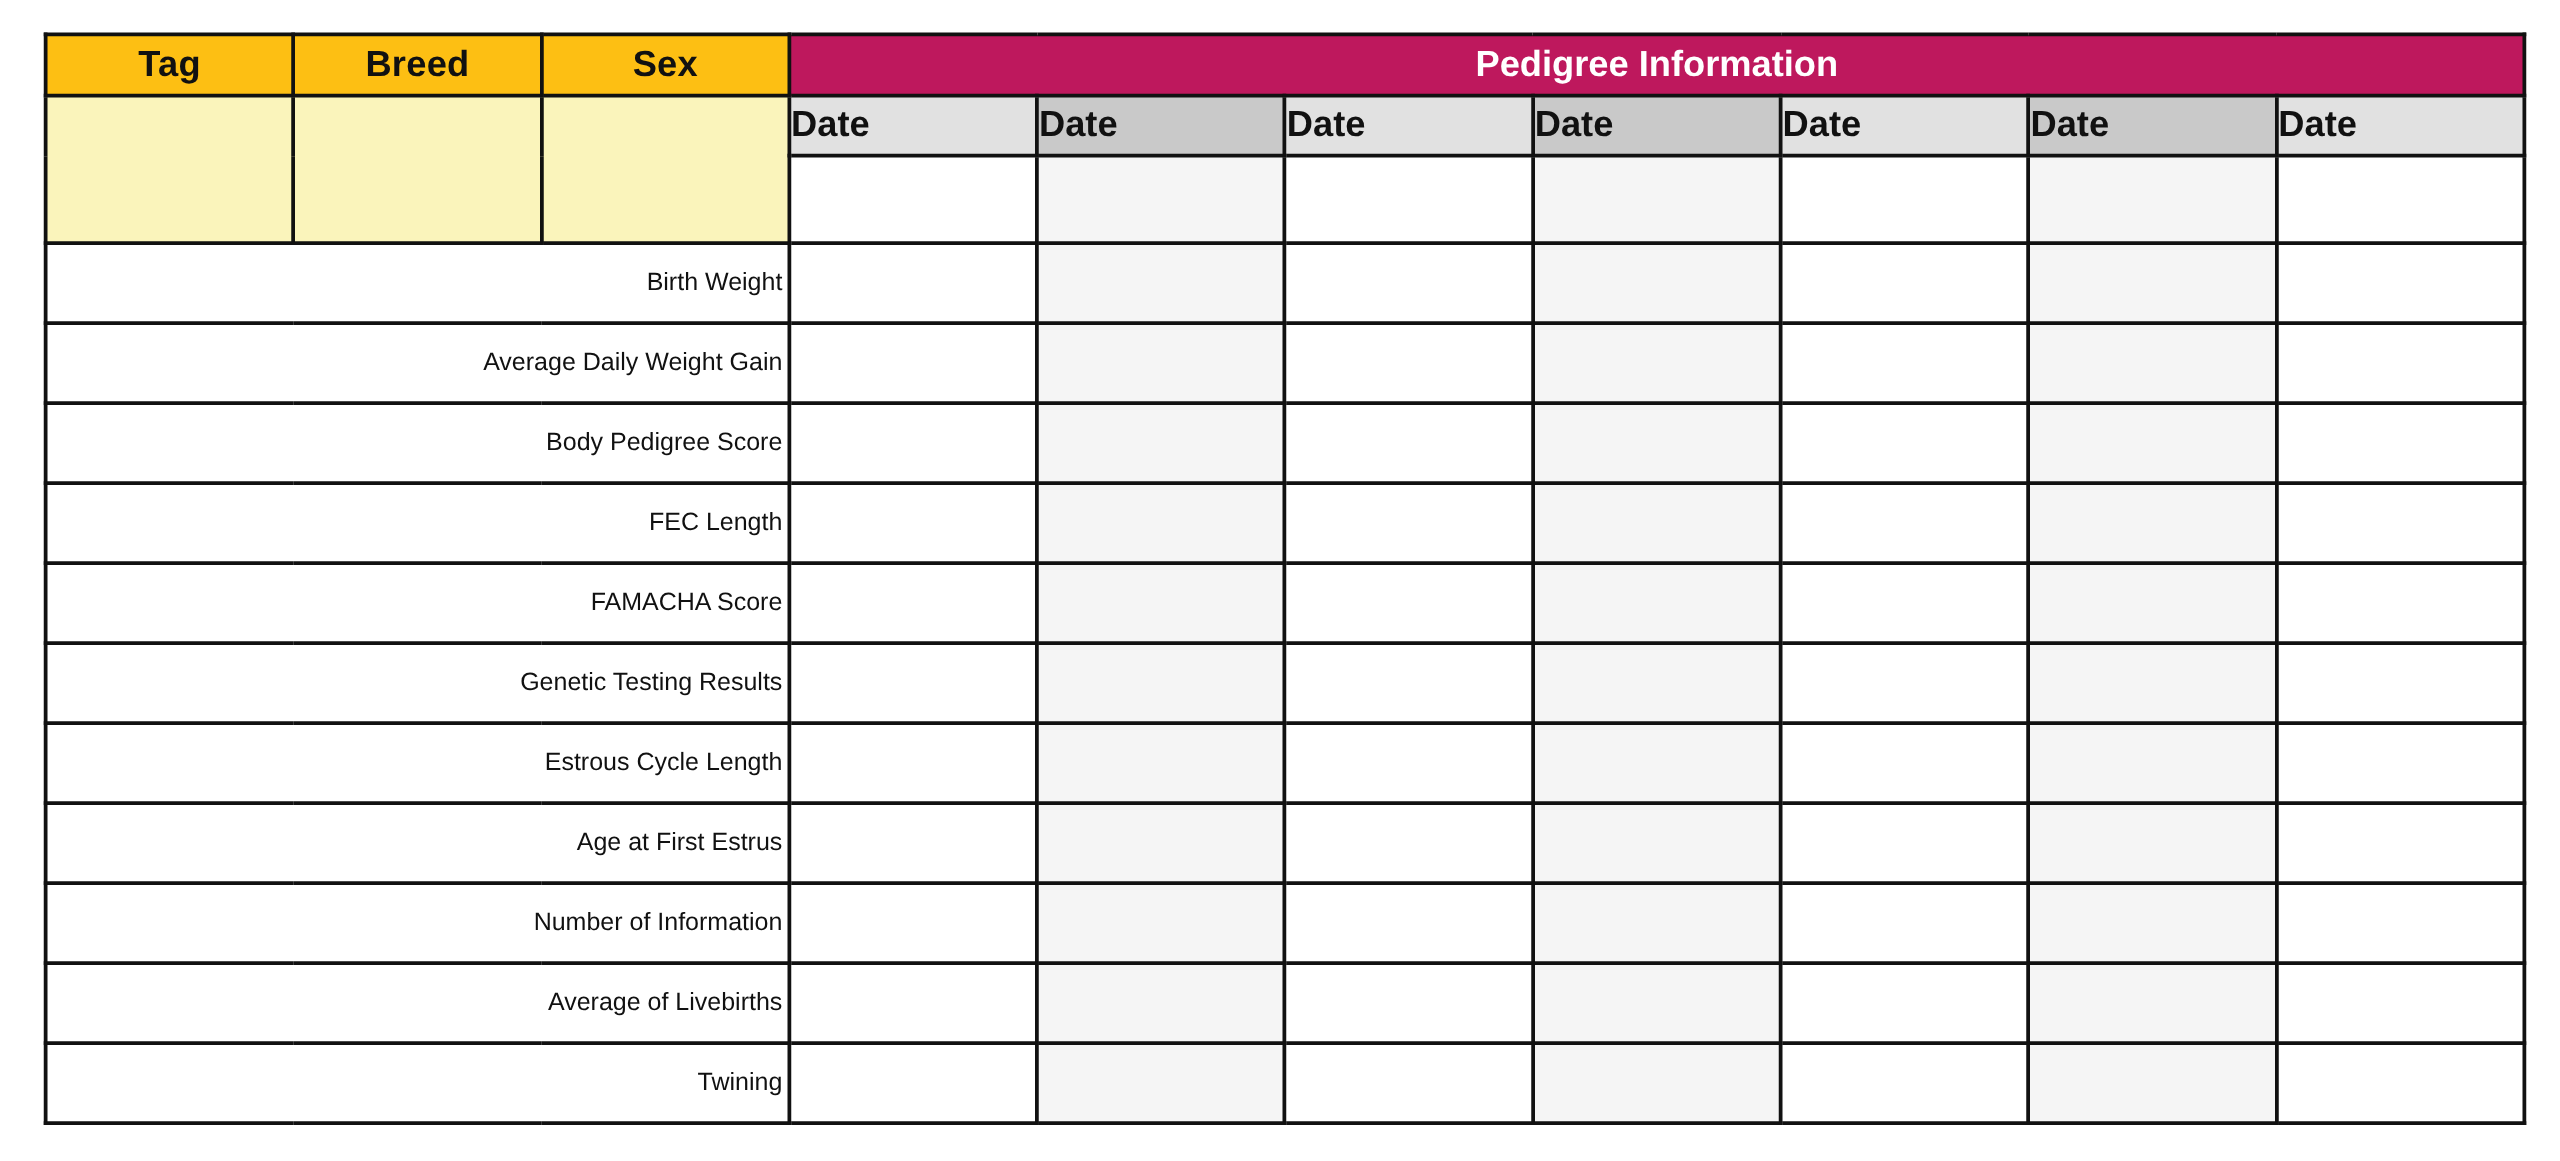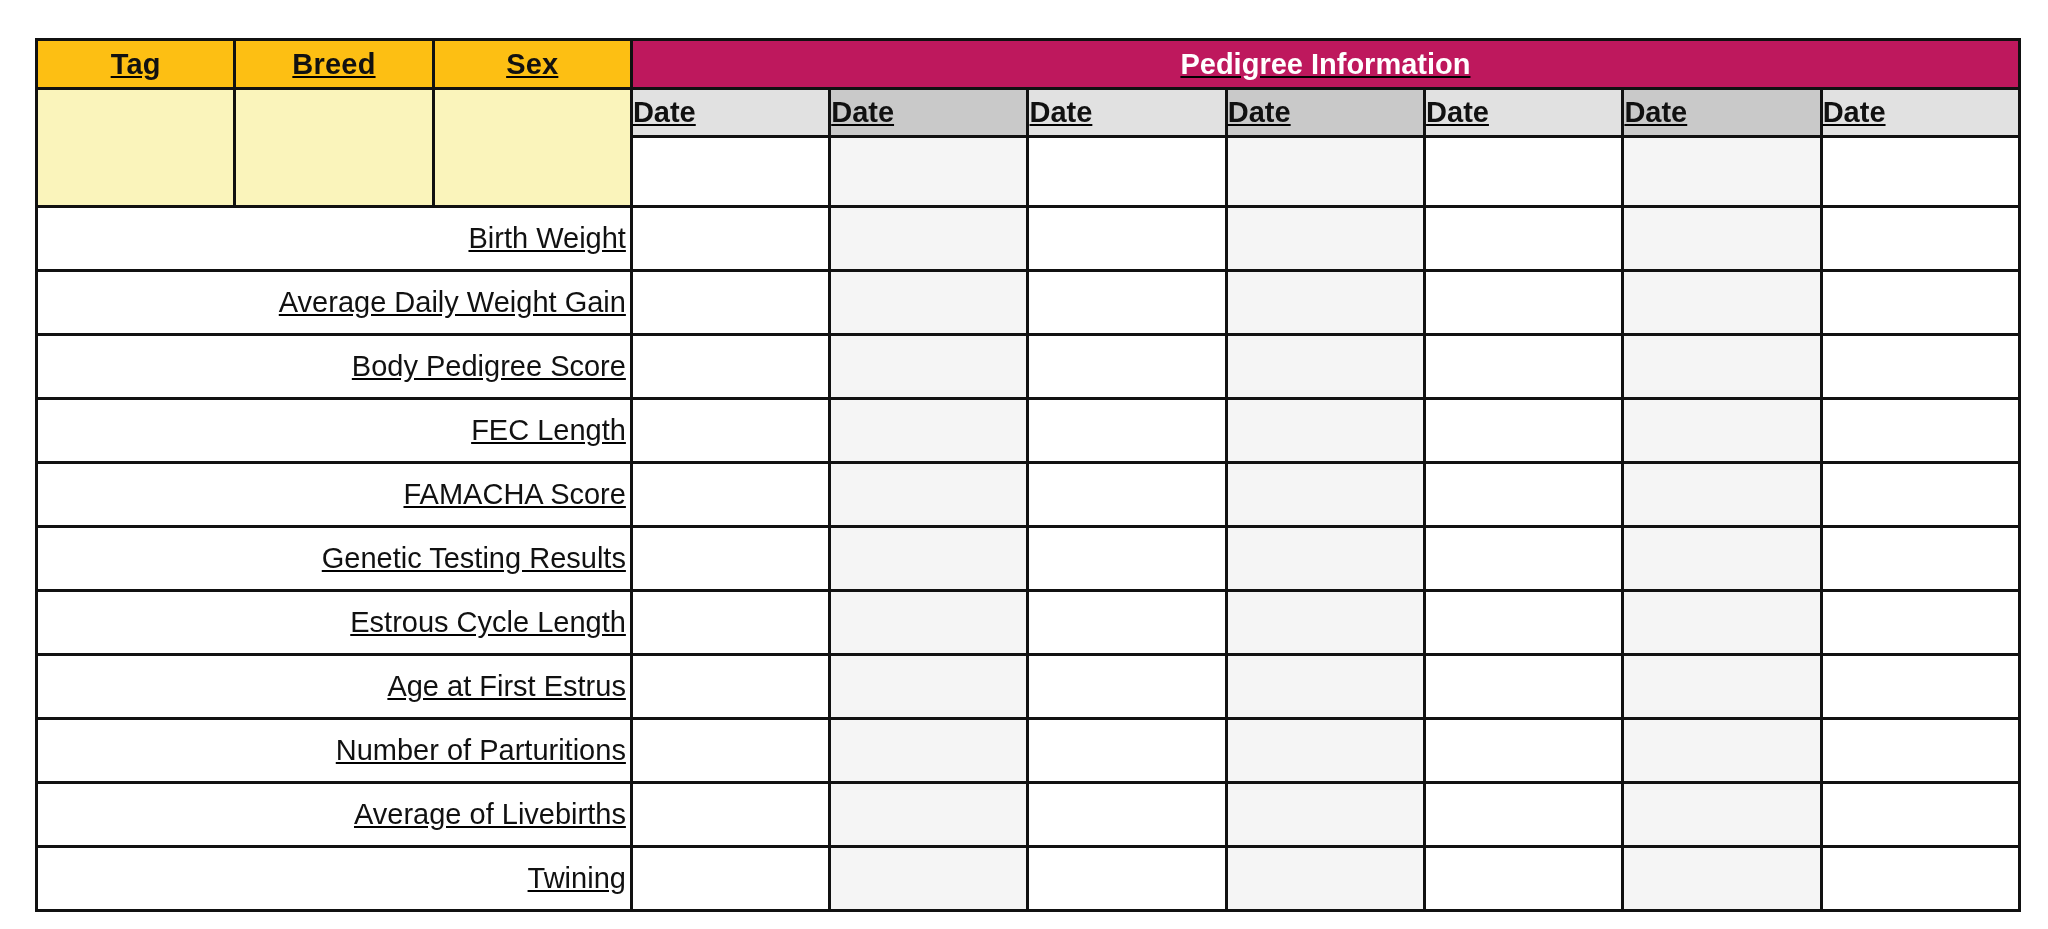--- a/index.html
+++ b/index.html
@@ -1,22 +1,21 @@
 <!DOCTYPE html>
 <html><head>
   <meta charset="utf-8">
   <style>
     html, body { margin: 0; padding: 0; background: #ffffff; }
     body { width: 2048px; height: 929px; position: relative; overflow: hidden;
            font-family: "Liberation Sans", "DejaVu Sans", sans-serif; }
     table.sheet {
-      position: absolute; left: 35px; top: 38px;
+      position: absolute; left: 35px; top: 26px;
       border-collapse: collapse; table-layout: fixed;
       width: 1983px;
-      text-decoration: underline;
     }
     table.sheet td, table.sheet th {
       border: 3px solid #111111;
       padding: 0; box-sizing: border-box;
     }
     col.c { width: 198.3px; }
     tr.r-head { height: 49px; }
     tr.r-date { height: 48px; }
     tr.r-blank { height: 70px; }
     tr.r-metric { height: 64px; }
@@ -28,21 +27,21 @@
       background: #be185d; color: #ffffff; font-weight: bold;
       font-size: 29px; text-align: center;
     }
     .date-light { background: #e1e1e1; }
     .date-dark { background: #c9c9c9; }
     .date { font-weight: bold; font-size: 29px; text-align: left; color: #111; }
     .yellow-cell { background: #faf4bb; }
     .cell-white { background: #ffffff; }
     .cell-gray { background: #f5f5f5; }
     .metric-label {
-      text-align: right; font-size: 29px; color: #111;
+      text-align: right; font-size: 20px; color: #111;
       padding-right: 4px !important; white-space: nowrap;
     }
   </style>
 </head>
 <body>
 
 <table class="sheet">
   <colgroup>
     <col class="c">
       <col class="c">
@@ -157,21 +156,21 @@
         <td class="metric-label" colspan="3">Age at First Estrus</td>
         <td class="cell-white"></td>
         <td class="cell-gray"></td>
         <td class="cell-white"></td>
         <td class="cell-gray"></td>
         <td class="cell-white"></td>
         <td class="cell-gray"></td>
         <td class="cell-white"></td>
       </tr>
       <tr class="r-metric">
-        <td class="metric-label" colspan="3">Number of Parturitions</td>
+        <td class="metric-label" colspan="3">Number of Information</td>
         <td class="cell-white"></td>
         <td class="cell-gray"></td>
         <td class="cell-white"></td>
         <td class="cell-gray"></td>
         <td class="cell-white"></td>
         <td class="cell-gray"></td>
         <td class="cell-white"></td>
       </tr>
       <tr class="r-metric">
         <td class="metric-label" colspan="3">Average of Livebirths</td>

